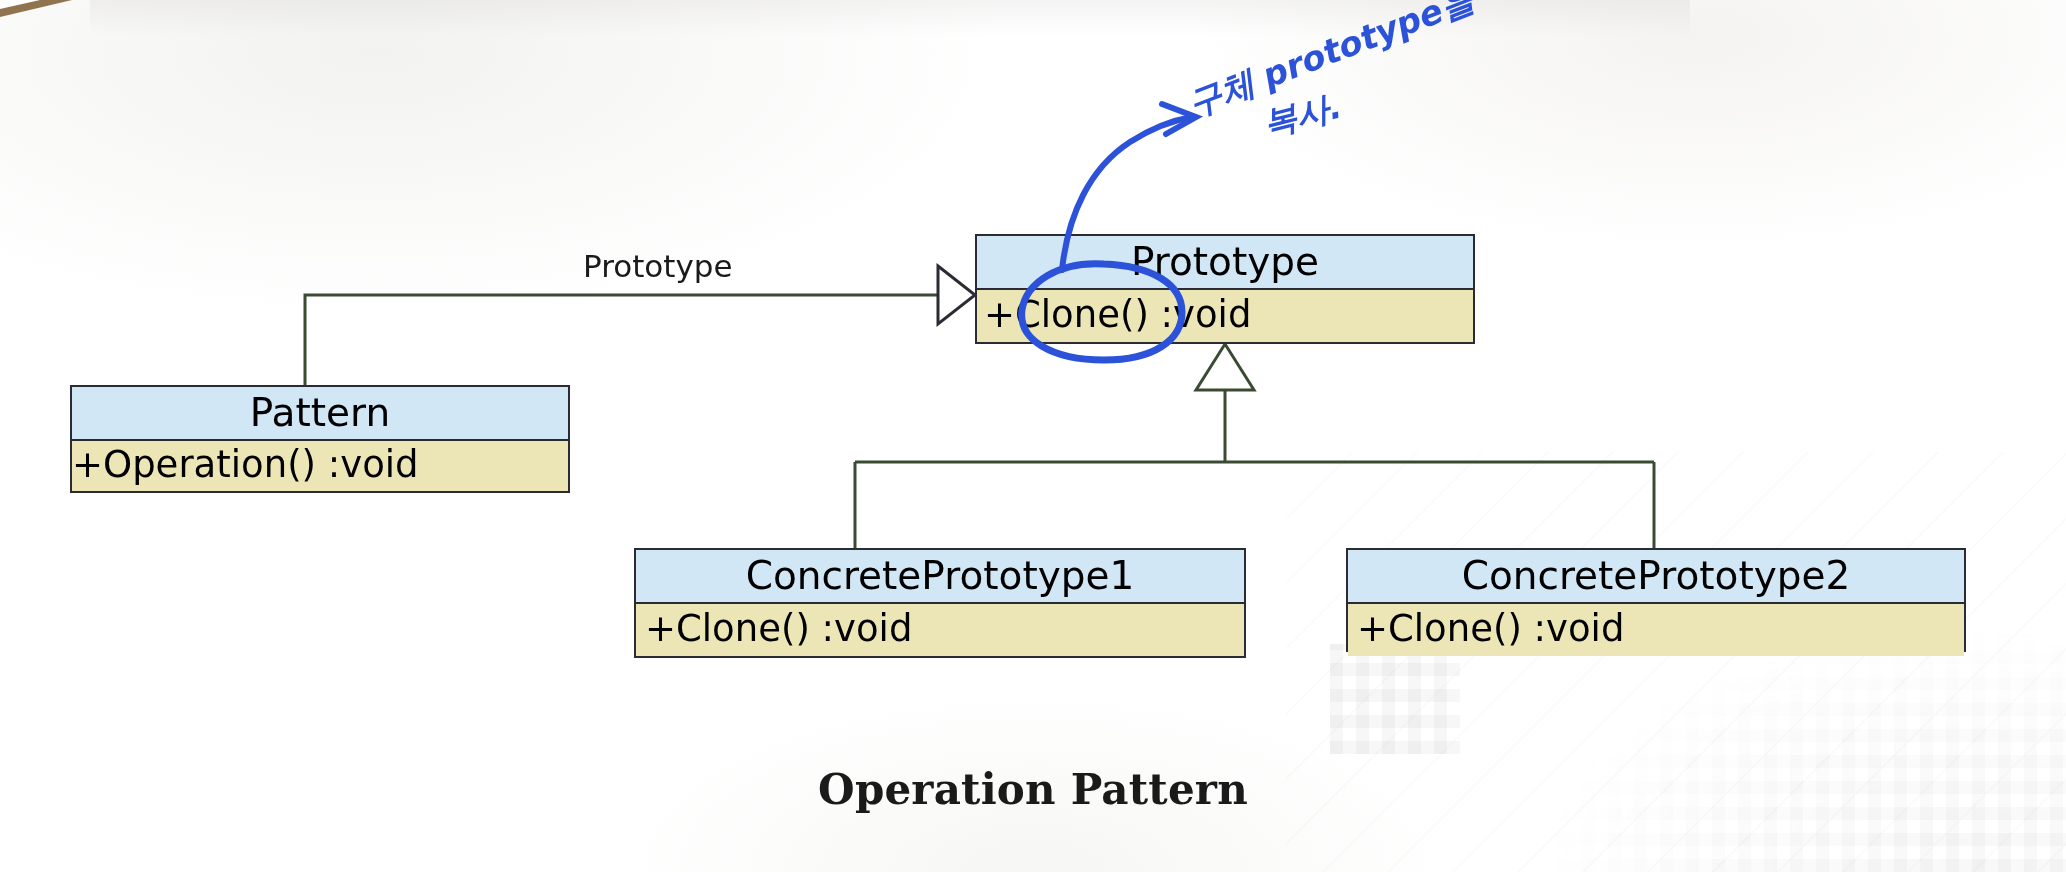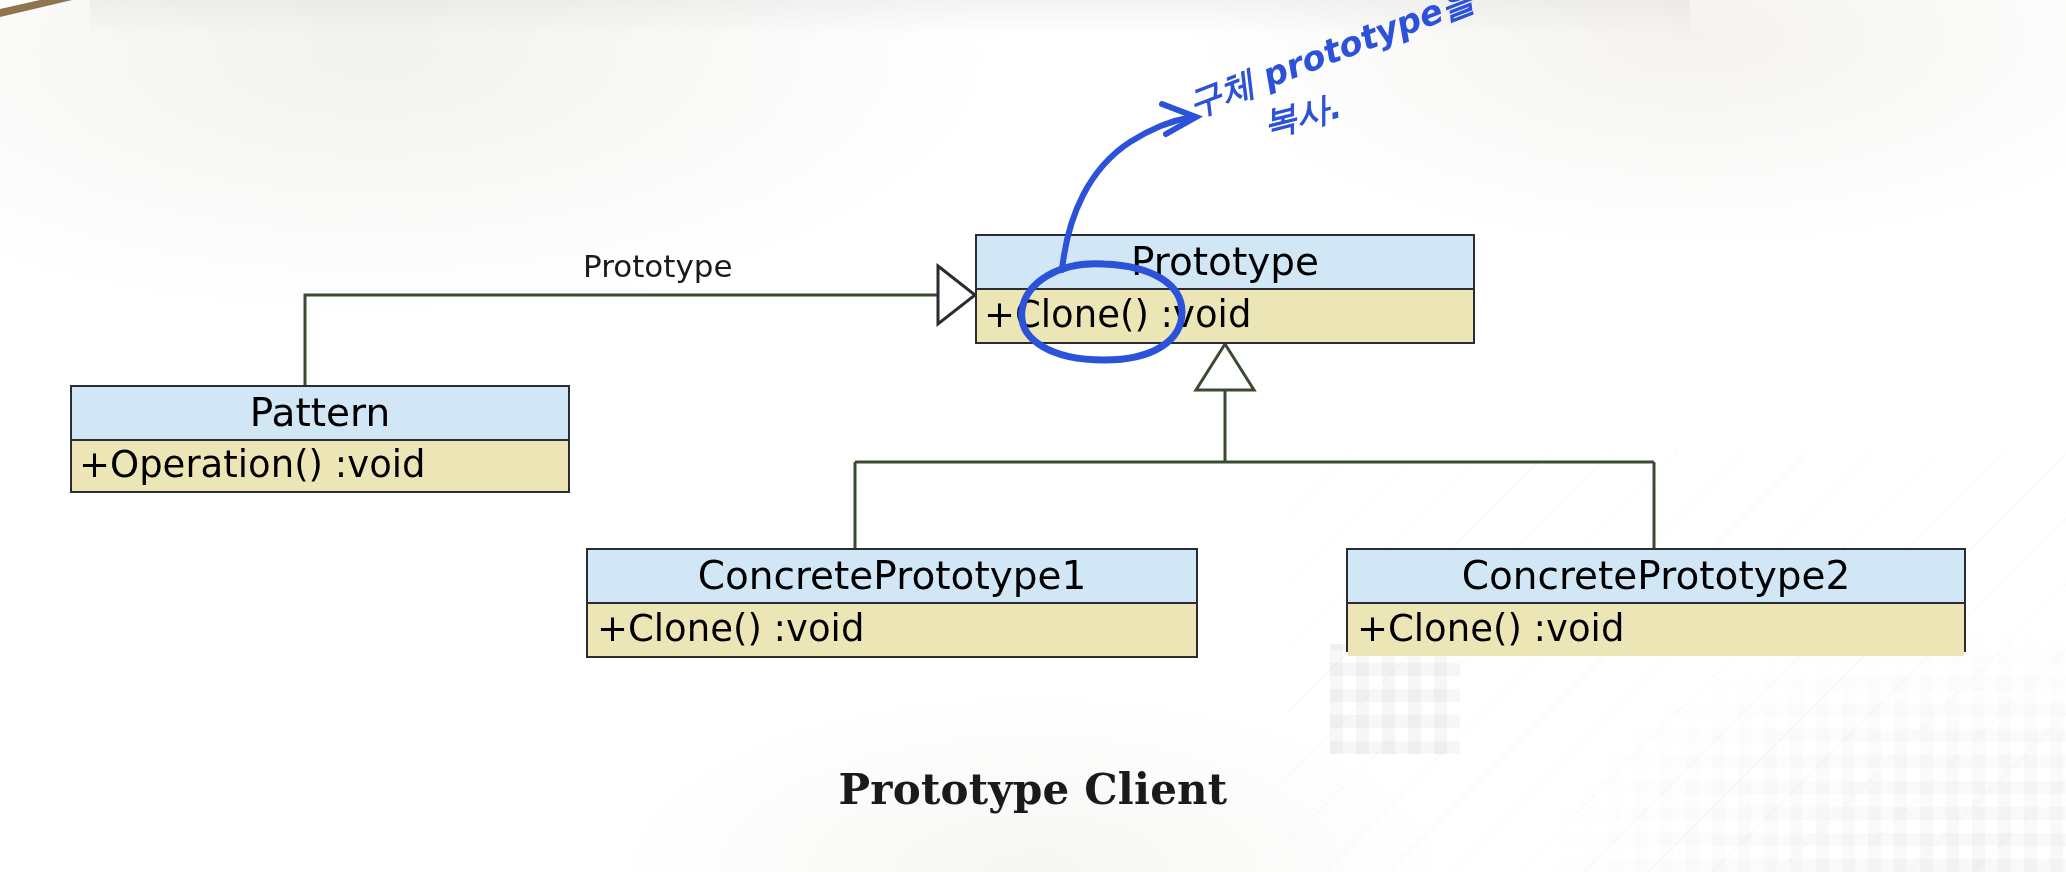--- a/index.html
+++ b/index.html
@@ -122,24 +122,24 @@
   }
 
   
   #box-prototype { left: 975px; top: 234px; width: 500px; height: 110px; }
   #box-prototype .uml-header { height: 54px; line-height: 52px; font-size: 39px; }
   #box-prototype .uml-body   { height: 52px; line-height: 50px; font-size: 37px; padding-left: 7px; }
 
   
   #box-client { left: 70px; top: 385px; width: 500px; height: 108px; }
   #box-client .uml-header { height: 54px; line-height: 52px; font-size: 39px; }
-  #box-client .uml-body   { height: 50px; line-height: 48px; font-size: 37px; padding-left: 7px; }
-
-  
-  #box-concrete1 { left: 586px; top: 548px; width: 612px; height: 110px; }
+  #box-client .uml-body   { height: 50px; line-height: 48px; font-size: 37px; }
+
+  
+  #box-concrete1 { left: 634px; top: 548px; width: 612px; height: 110px; }
   #box-concrete1 .uml-header { height: 54px; line-height: 52px; font-size: 39px; }
   #box-concrete1 .uml-body   { height: 52px; line-height: 50px; font-size: 37px; padding-left: 9px; }
 
   
   #box-concrete2 { left: 1346px; top: 548px; width: 620px; height: 104px; }
   #box-concrete2 .uml-header { height: 54px; line-height: 52px; font-size: 39px; }
   #box-concrete2 .uml-body   { height: 52px; line-height: 50px; font-size: 37px; padding-left: 9px; }
 
   
   #connectors {
@@ -275,15 +275,15 @@
       <path d="M 1104 264 C 1058 261 1026 283 1022 310 C 1018 340 1052 360 1104 360
                C 1154 360 1182 340 1182 312 C 1182 284 1152 266 1104 264 Z"></path>
     </g>
   </svg>
 
   <div id="ink-note">
     <span class="ln ln1">구체 prototype을</span>
     <span class="ln ln2">복사.</span>
   </div>
 
-  <div id="caption">Prototype Client</div>
+  <div id="caption">Operation Pattern</div>
 
 </div>
 
 </body></html>

